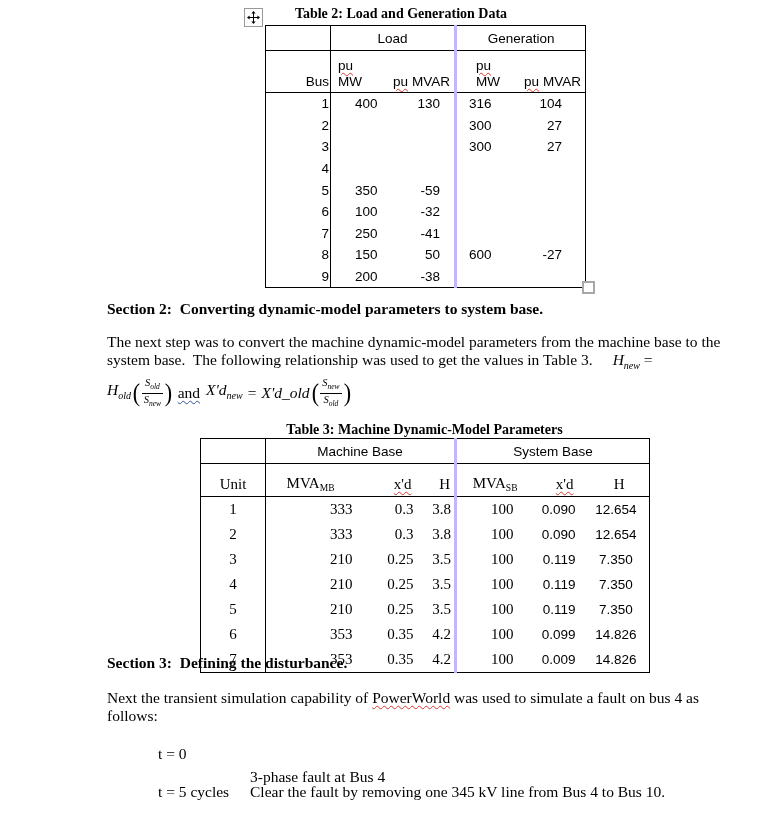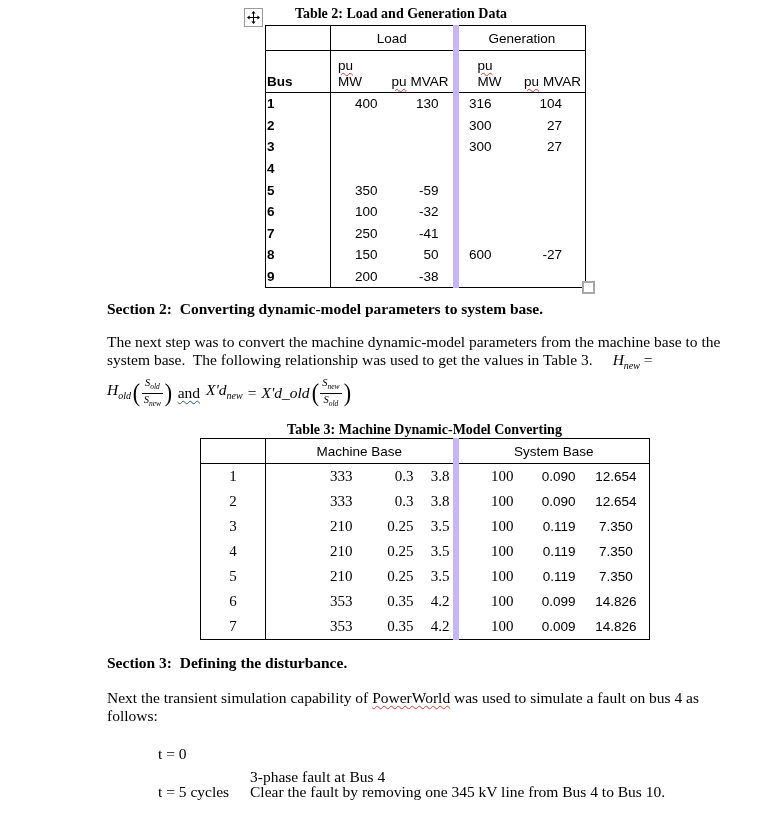--- a/index.html
+++ b/index.html
@@ -11,29 +11,29 @@
   .nowrap{white-space:nowrap;}
   .serifb{font-family:"Liberation Serif",serif;font-weight:bold;}
   .body-text{font-size:15.5px;line-height:18px;}
   .sq-red{text-decoration:underline;text-decoration-style:wavy;text-decoration-color:#d83931;text-decoration-thickness:1px;text-underline-offset:2px;}
   .sq-blue{text-decoration:underline;text-decoration-style:wavy;text-decoration-color:#2f5496;text-decoration-thickness:1px;text-underline-offset:2px;}
 
   
   table{border-collapse:collapse;table-layout:fixed;}
   td{overflow:hidden;vertical-align:middle;}
   .bb{border-bottom:1px solid #000;}
-  .bl{border-left:6px solid #c4b5fd;}
+  .bl{border-left:3px solid #c4b5fd;}
   .br{border-right:1px solid #000;}
 
   
   .t2-title{width:320px;text-align:center;font-size:14px;}
   .t2{width:320px;border:1px solid #000;font-family:"Liberation Sans",sans-serif;font-size:13.5px;}
   .t2 .hrow1 td{height:22px;text-align:center;}
   .t2 .hrow2 td{height:38px;vertical-align:bottom;padding-bottom:2px;line-height:16px;}
-  .t2 .c-bus{text-align:left;font-weight:bold;}
+  .t2 .c-bus{text-align:right;}
   .t2 .h-mw{text-align:left;padding-left:7px;}
   .t2 .h-mw.gen{padding-left:19px;}
   .t2 .h-mvar{text-align:right;padding-right:4px;}
   .t2 .h-mvar .lbl2{margin-left:4px;}
   .t2 .dr td{height:19.6px;}
   .t2 .c-lmw{text-align:right;padding-right:13px;}
   .t2 .c-lmv{text-align:right;padding-right:14px;}
   .t2 .c-gmw{text-align:right;padding-right:21px;}
   .t2 .c-gmv{text-align:right;padding-right:23px;}
 
@@ -202,38 +202,47 @@
     <span class="mi">X'd_old</span>
     <span class="paren">(</span>
     <span class="frac">
       <span class="num"><span class="mi">S</span><sub>new</sub></span>
       <span class="den"><span class="mi">S</span><sub>old</sub></span>
     </span>
     <span class="paren">)</span>
   </div>
 </div>
 
-<div class="abs t3-title serifb" style="left:200px;top:422px;">Table 3: Machine Dynamic-Model Converting</div>
+<div class="abs t3-title serifb" style="left:200px;top:422px;">Table 3: Machine Dynamic-Model Parameters</div>
 
 <table class="abs t3" style="left:200px;top:438px;">
   <colgroup>
       <col style="width:65px">
       <col style="width:90px">
       <col style="width:60px">
       <col style="width:40px">
       <col style="width:78px">
       <col style="width:56px">
       <col style="width:60px">
     </colgroup>
   <tbody>
       <tr class="hrow1 sans">
     <td class="bb br"></td>
     <td class="bb" colspan="3">Machine Base</td>
     <td class="bb bl" colspan="3">System Base</td>
   </tr>
+  <tr class="hrow2 serif">
+    <td class="bb br h-center">Unit</td>
+    <td class="bb h-center"><span>MVA</span><span class="cap-sub">MB</span></td>
+    <td class="bb h-right" style="padding-right:4px;"><span class="sq-red">x'd</span></td>
+    <td class="bb h-right" style="padding-right:4px;">H</td>
+    <td class="bb bl h-center"><span>MVA</span><span class="cap-sub">SB</span></td>
+    <td class="bb h-right" style="padding-right:16px;"><span class="sq-red">x'd</span></td>
+    <td class="bb h-center">H</td>
+  </tr>
   <tr class="dr">
         <td class="c-unit br serif">1</td>
         <td class="c-mvamb serif">333</td>
         <td class="c-xdmb serif">0.3</td>
         <td class="c-hmb serif">3.8</td>
         <td class="c-mvasb bl serif">100</td>
         <td class="c-xdsb sans">0.090</td>
         <td class="c-hsb sans">12.654</td>
       </tr>
   <tr class="dr">

